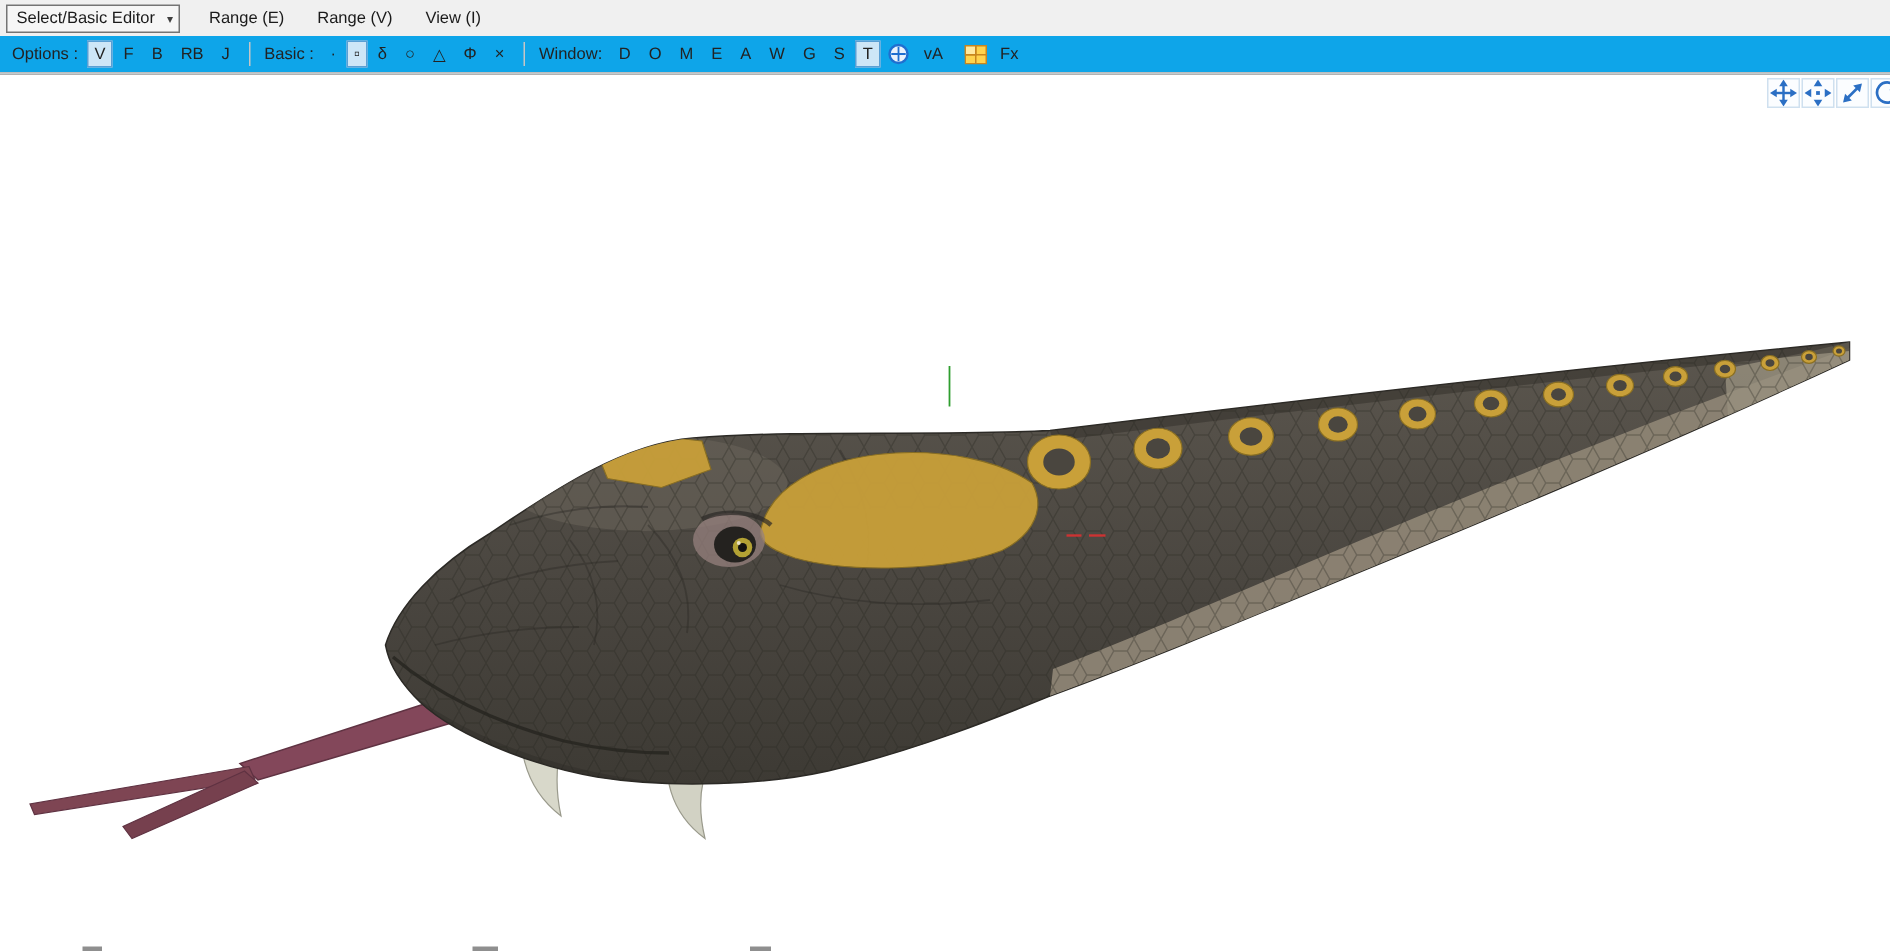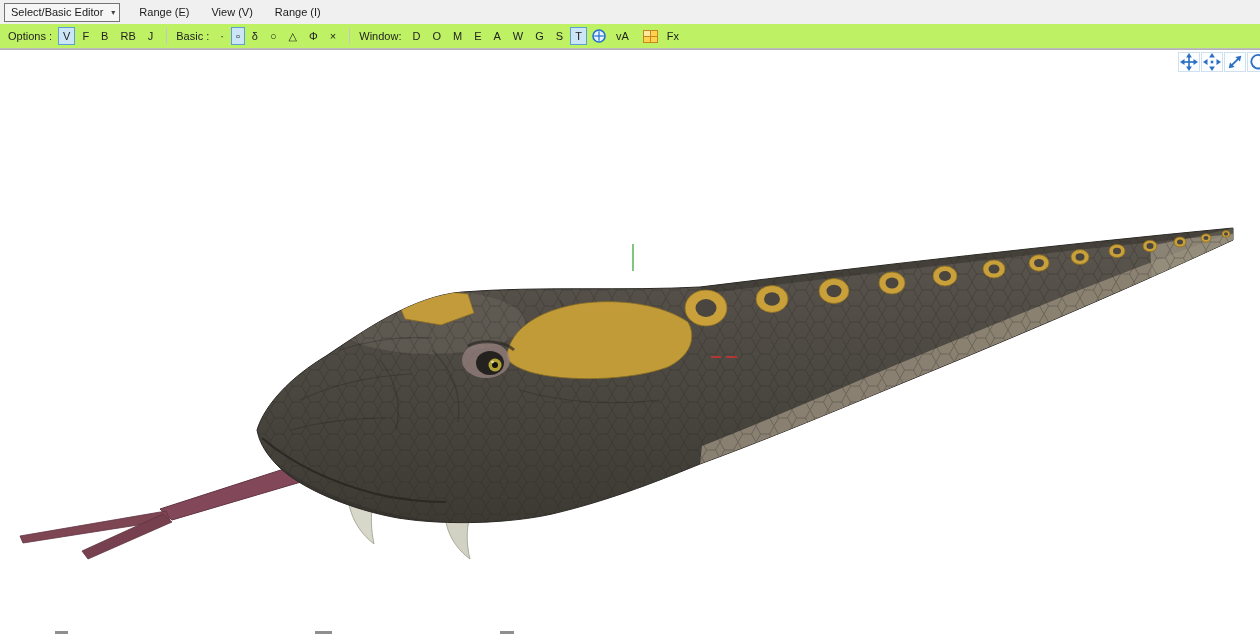--- a/index.html
+++ b/index.html
@@ -16,21 +16,21 @@
   }
   .combo {
     height:19px; border:1px solid #747474; background:#f6f6f6;
     display:flex; align-items:center; padding:0 4px 0 6px; gap:8px;
     box-sizing:border-box; cursor:default;
   }
   .combo .chev { font-size:8px; color:#404040; }
   .menu-item { padding:4px 11px; cursor:default; }
   
   .toolbar {
-    height:24px; background:#bef264; display:flex; align-items:center;
+    height:24px; background:#0ea5e9; display:flex; align-items:center;
     padding-left:6px; border-bottom:1px solid #bdbdbd;
   }
   .tb-label { margin:0 5px 0 2px; color:#222; }
   .tb-btn {
     min-width:13px; height:18px; padding:0 4px; margin:0 1px;
     display:flex; align-items:center; justify-content:center;
     border:1px solid transparent; color:#222; cursor:default;
     box-sizing:border-box;
   }
   .tb-btn.active { background:#cde6f7; border-color:#5a9fd4; }
@@ -52,22 +52,22 @@
 </style>
 </head>
 <body>
 
 <div class="menubar">
   <div class="combo">
     <span>Select/Basic Editor</span>
     <span class="chev">▾</span>
   </div>
   <div class="menu-item" style="margin-left:8px">Range (E)</div>
-  <div class="menu-item">View (V)</div>
-  <div class="menu-item">Range (I)</div>
+  <div class="menu-item">Range (V)</div>
+  <div class="menu-item">View (I)</div>
 </div>
 
 <div class="toolbar">
   <span class="tb-label">Options :</span>
   <div class="tb-btn active">V</div>
   <div class="tb-btn">F</div>
   <div class="tb-btn">B</div>
   <div class="tb-btn">RB</div>
   <div class="tb-btn">J</div>
 

